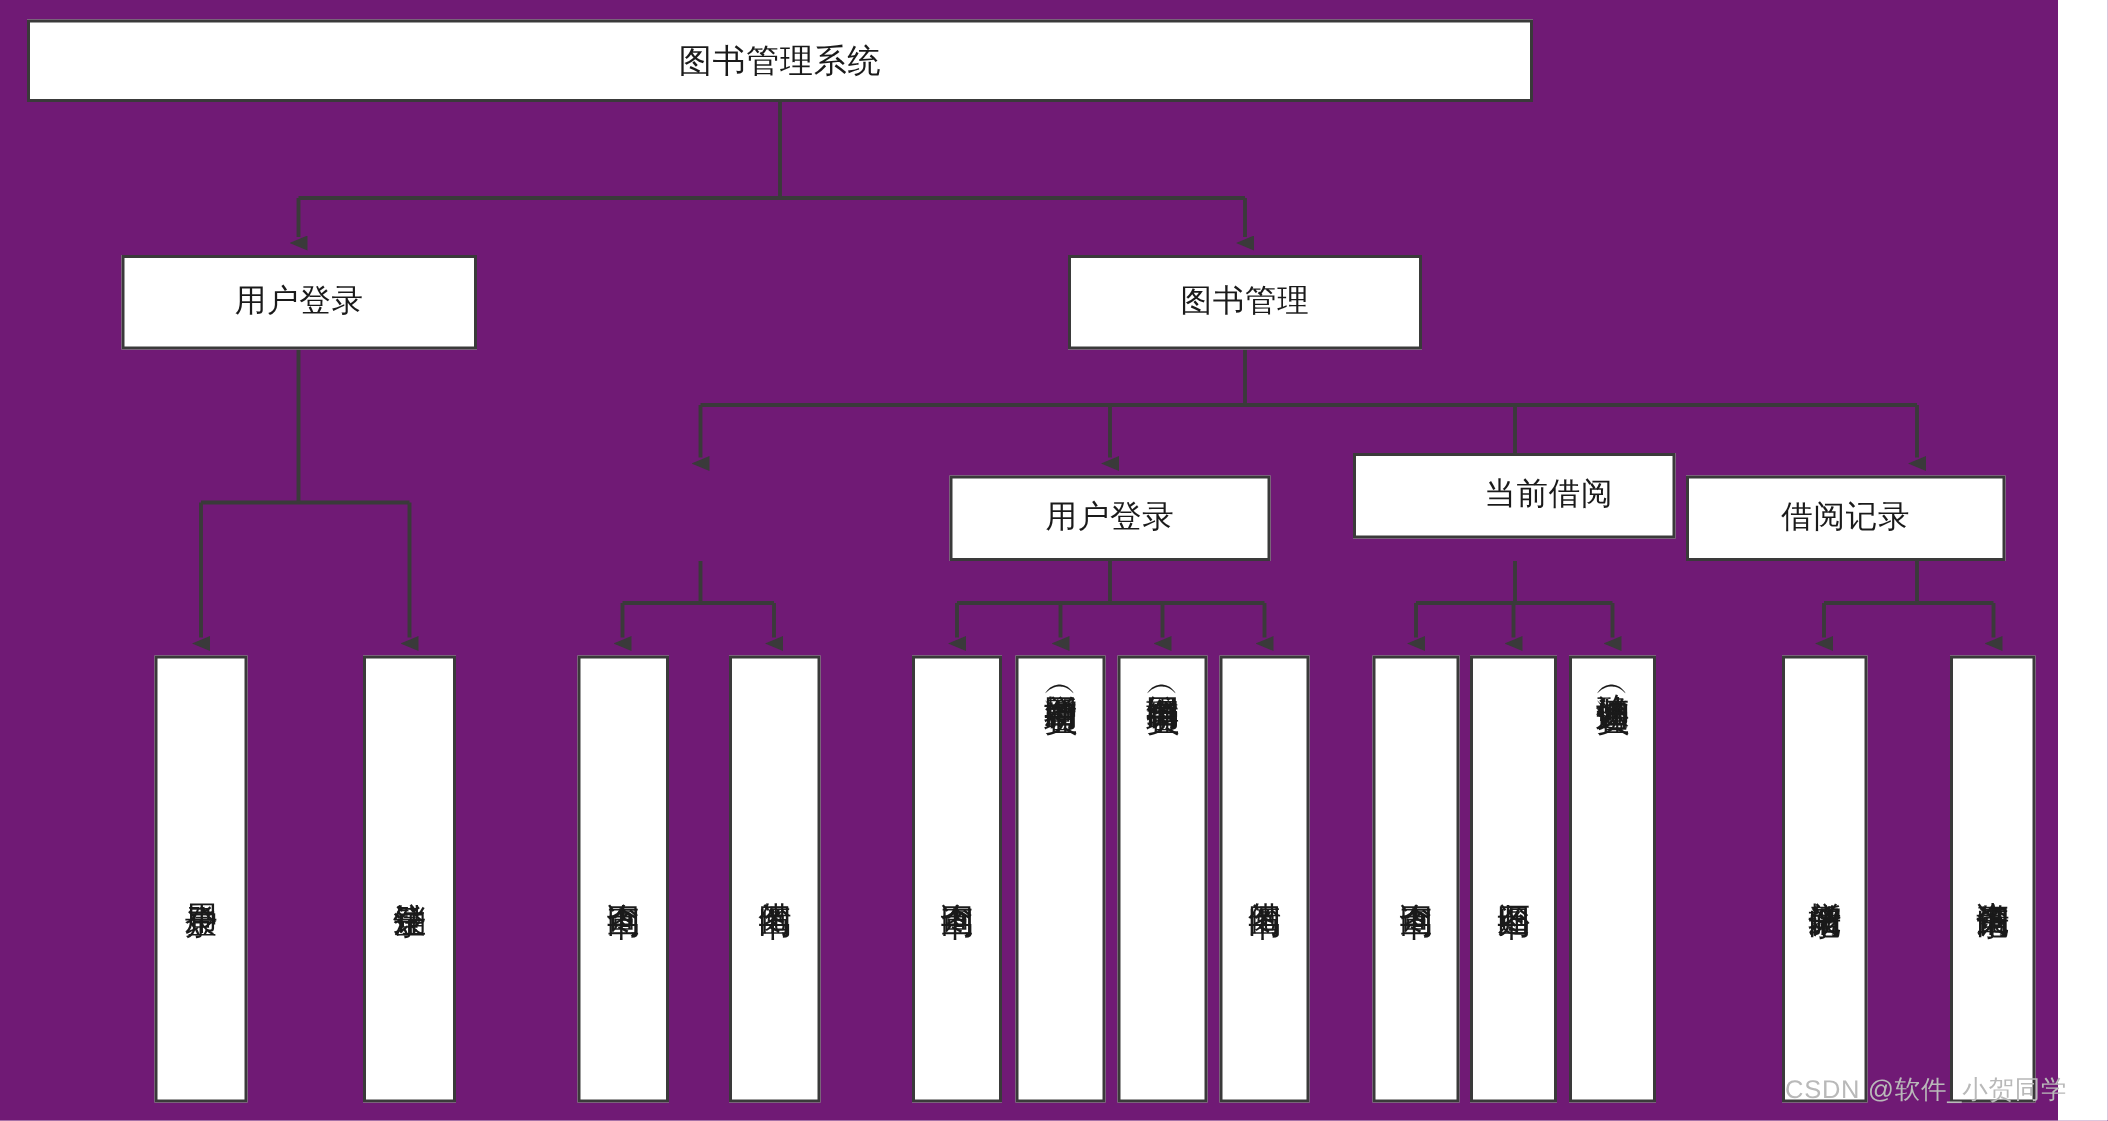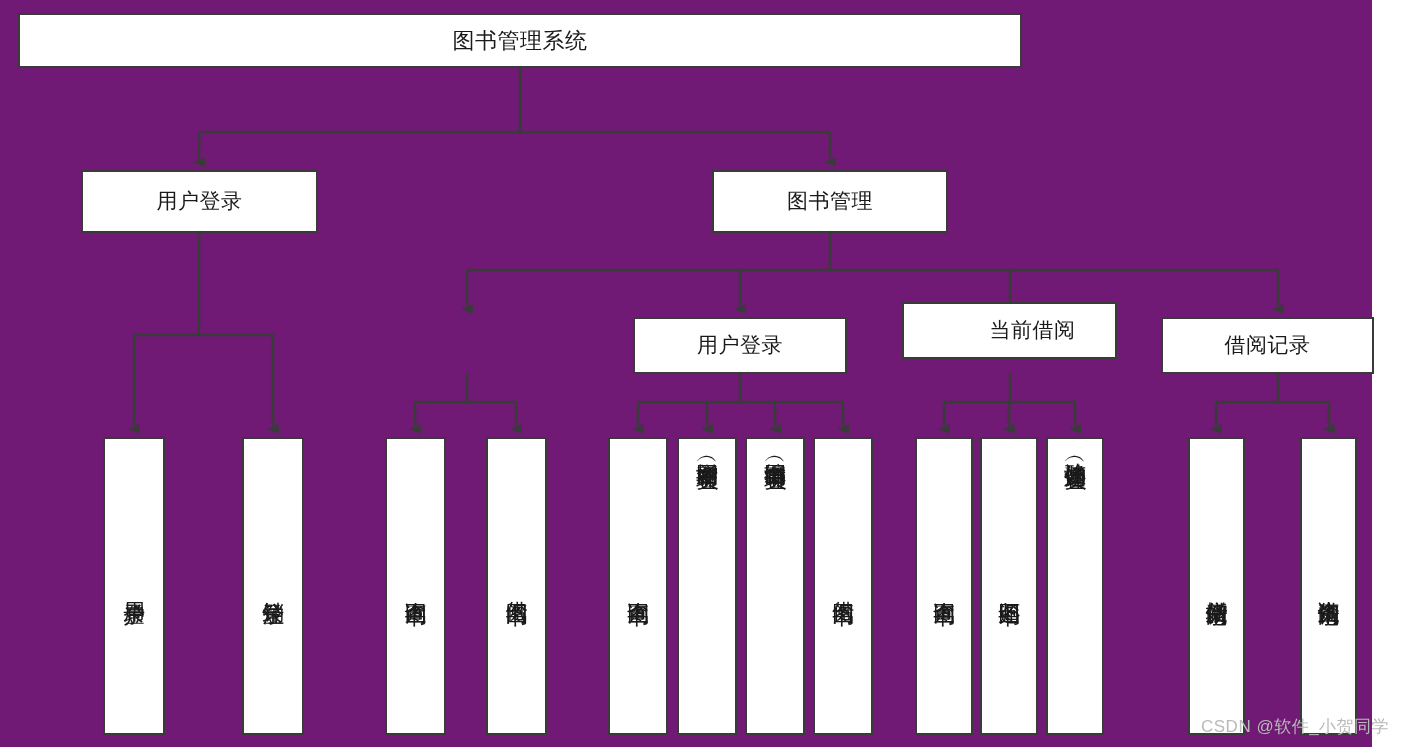--- a/index.html
+++ b/index.html
@@ -67,21 +67,20 @@
     align-items: center;
     padding-top: 0;
   }
   .watermark {
     position: absolute;
     color: #b9b9b9;
     font-size: 17px;
     letter-spacing: 0.5px;
     white-space: nowrap;
     font-family: "Liberation Sans", "DejaVu Sans", sans-serif;
-    padding-left: 11px;
   }
 </style>
 </head>
 <body>
 
 <div id="diagram-root">
 
   <svg class="connectors" viewBox="0 0 1405 747">
     <defs>
       <marker id="arrow" markerWidth="10" markerHeight="12" refX="1" refY="6" orient="auto" markerUnits="userSpaceOnUse">
@@ -148,21 +147,21 @@
 
 
   <div class="node horizontal" style="left:633px; top:317px; width:214px; height:57px;">
     <span class="node-label">用户登录</span>
   </div>
 
   <div class="node horizontal" style="left:902px; top:302px; width:215px; height:57px;padding-left:46px;">
     <span class="node-label">当前借阅</span>
   </div>
 
-  <div class="node horizontal" style="left:1161px; top:317px; width:213px; height:57px;">
+  <div class="node horizontal" style="left:1124px; top:317px; width:213px; height:57px;">
     <span class="node-label">借阅记录</span>
   </div>
 
   <div class="node vertical centered" style="left:103px; top:437px; width:62px; height:298px;">
     <span class="node-label">用户登录</span>
   </div>
 
   <div class="node vertical centered" style="left:242px; top:437px; width:62px; height:298px;">
     <span class="node-label">注销登录</span>
   </div>

